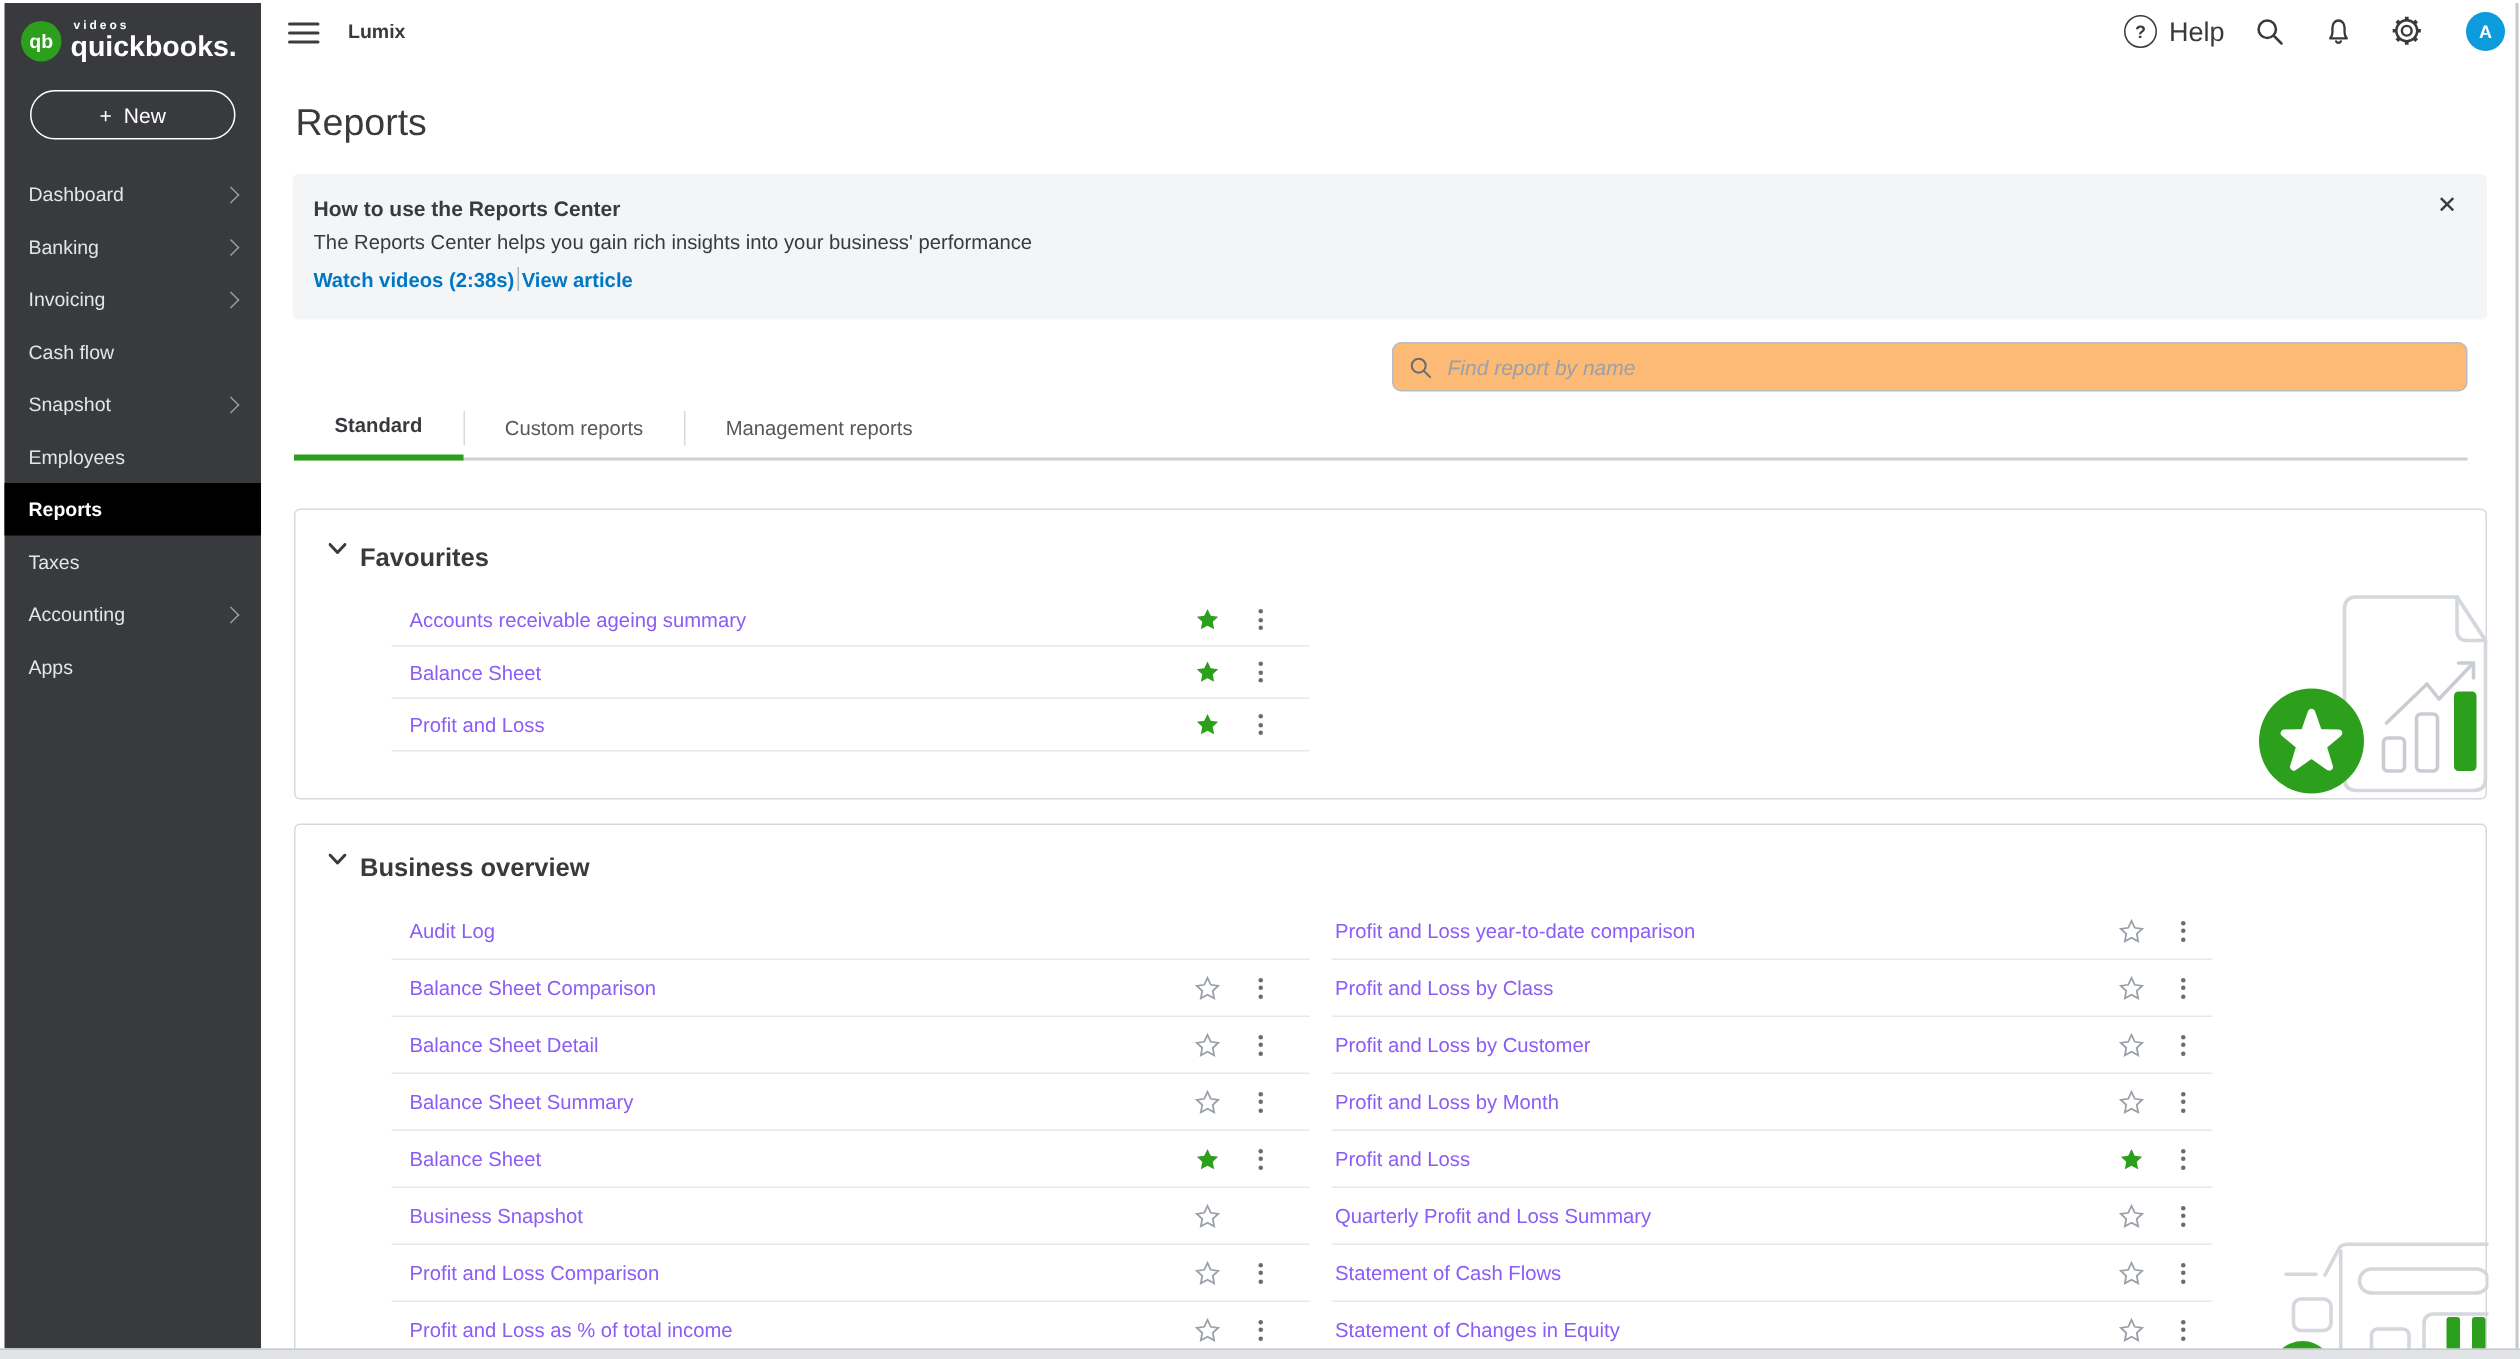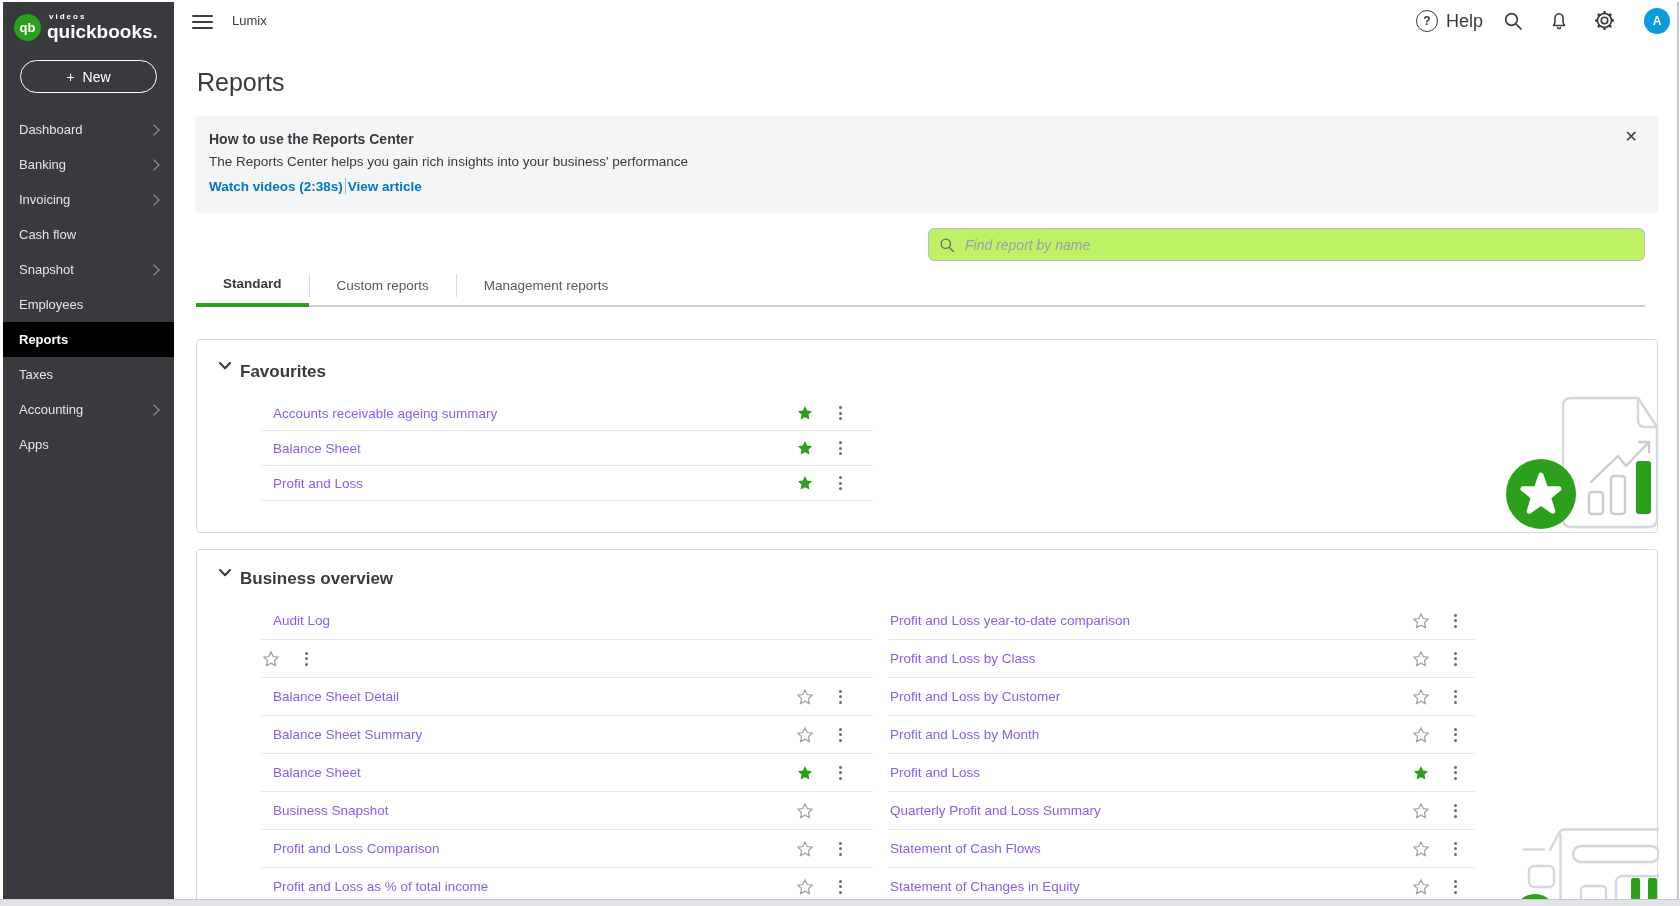--- a/index.html
+++ b/index.html
@@ -20,21 +20,21 @@
   .nav{position:absolute;top:110px;left:0;width:100%;}
   .nav-item{height:35px;display:flex;align-items:center;padding:0 16px;color:#e3e5e8;
             font-size:13px;position:relative;cursor:pointer;}
   .nav-item .chev{position:absolute;right:16px;width:7px;height:7px;
             border-right:1.5px solid #989da4;border-top:1.5px solid #989da4;transform:rotate(45deg);}
   .nav-item.selected{background:#000;color:#fff;font-weight:700;}
 
   
   .hamburger{position:absolute;left:192px;top:15px;width:21px;height:14px;cursor:pointer;}
   .hamburger span{display:block;height:2.2px;background:#3c3d40;border-radius:1px;margin-bottom:3.6px;}
-  .company{position:absolute;left:232px;top:13px;font-size:13px;font-weight:400;}
+  .company{position:absolute;left:232px;top:13px;font-size:13px;font-weight:700;}
   .help-group{position:absolute;left:1416px;top:10px;display:flex;align-items:center;gap:8px;cursor:pointer;}
   .help-circle{width:20px;height:20px;border:1.8px solid #393a3d;border-radius:50%;
                display:flex;align-items:center;justify-content:center;font-size:12px;font-weight:700;}
   .help-label{font-size:18px;}
   .top-icon{position:absolute;top:10px;cursor:pointer;}
   .avatar{position:absolute;left:1644px;top:8px;width:26px;height:26px;border-radius:50%;
           background:#0d9cdb;color:#fff;font-size:12px;font-weight:700;
           display:flex;align-items:center;justify-content:center;cursor:pointer;}
 
   
@@ -43,21 +43,21 @@
   .banner{position:absolute;left:195px;top:116px;width:1463px;height:97px;background:#f4f5f7;border-radius:4px;}
   .banner-title{position:absolute;left:14px;top:15px;font-size:14px;font-weight:700;}
   .banner-sub{position:absolute;left:14px;top:38px;font-size:13.5px;}
   .banner-links{position:absolute;left:14px;top:62px;display:flex;align-items:center;gap:2px;}
   .banner-link{font-size:13.5px;font-weight:700;color:#0077c5;text-decoration:none;cursor:pointer;}
   .vdiv{width:1px;height:16px;background:#aeb4bc;}
   .banner-close{position:absolute;right:14px;top:10px;font-size:16px;color:#393a3d;background:none;
                 border:none;cursor:pointer;font-family:inherit;}
 
   .searchwrap{position:absolute;left:928px;top:228px;width:717px;height:33px;box-sizing:border-box;
-              border:1px solid #b7bcc3;border-radius:6px;background:#bef264;display:flex;align-items:center;padding:0 10px;}
+              border:1px solid #b7bcc3;border-radius:6px;background:#fdba74;display:flex;align-items:center;padding:0 10px;}
   .searchwrap svg{margin-right:8px;flex:none;}
   .searchwrap input{flex:1;border:none;outline:none;font-size:14px;font-family:inherit;color:#393a3d;background:transparent;}
   .searchwrap input::placeholder{font-style:italic;color:#9aa0aa;}
 
   .tabs{position:absolute;left:196px;top:264px;height:43px;display:flex;z-index:2;}
   .tab{display:flex;align-items:center;padding:0 27px;font-size:13.5px;color:#56585c;cursor:pointer;box-sizing:border-box;}
   .tab.active{font-weight:700;color:#393a3d;border-bottom:4px solid #2ca01c;}
   .tab-div{width:1px;background:#d7dade;margin:10px 0;}
   .tabline{position:absolute;left:196px;top:305px;width:1449px;height:2px;background:#cdd0d5;z-index:1;}
 
@@ -315,20 +315,21 @@
       </svg>
     </span>
     <span class="kebab ghost">
             <i></i>
             <i></i>
             <i></i>
           </span>
   </div>
 
   <div class="list-row">
+    <span class="lbl">Balance Sheet Comparison</span>
     <span class="star-wrap">
       <svg viewBox="0 0 24 24" width="18" height="18" class="star-outline">
         <path d="M12 2.6l2.9 6.1 6.6.9-4.8 4.5 1.2 6.6L12 17.5l-5.9 3.2 1.2-6.6-4.8-4.5 6.6-.9z"></path>
       </svg>
     </span>
     <span class="kebab">
             <i></i>
             <i></i>
             <i></i>
           </span>

